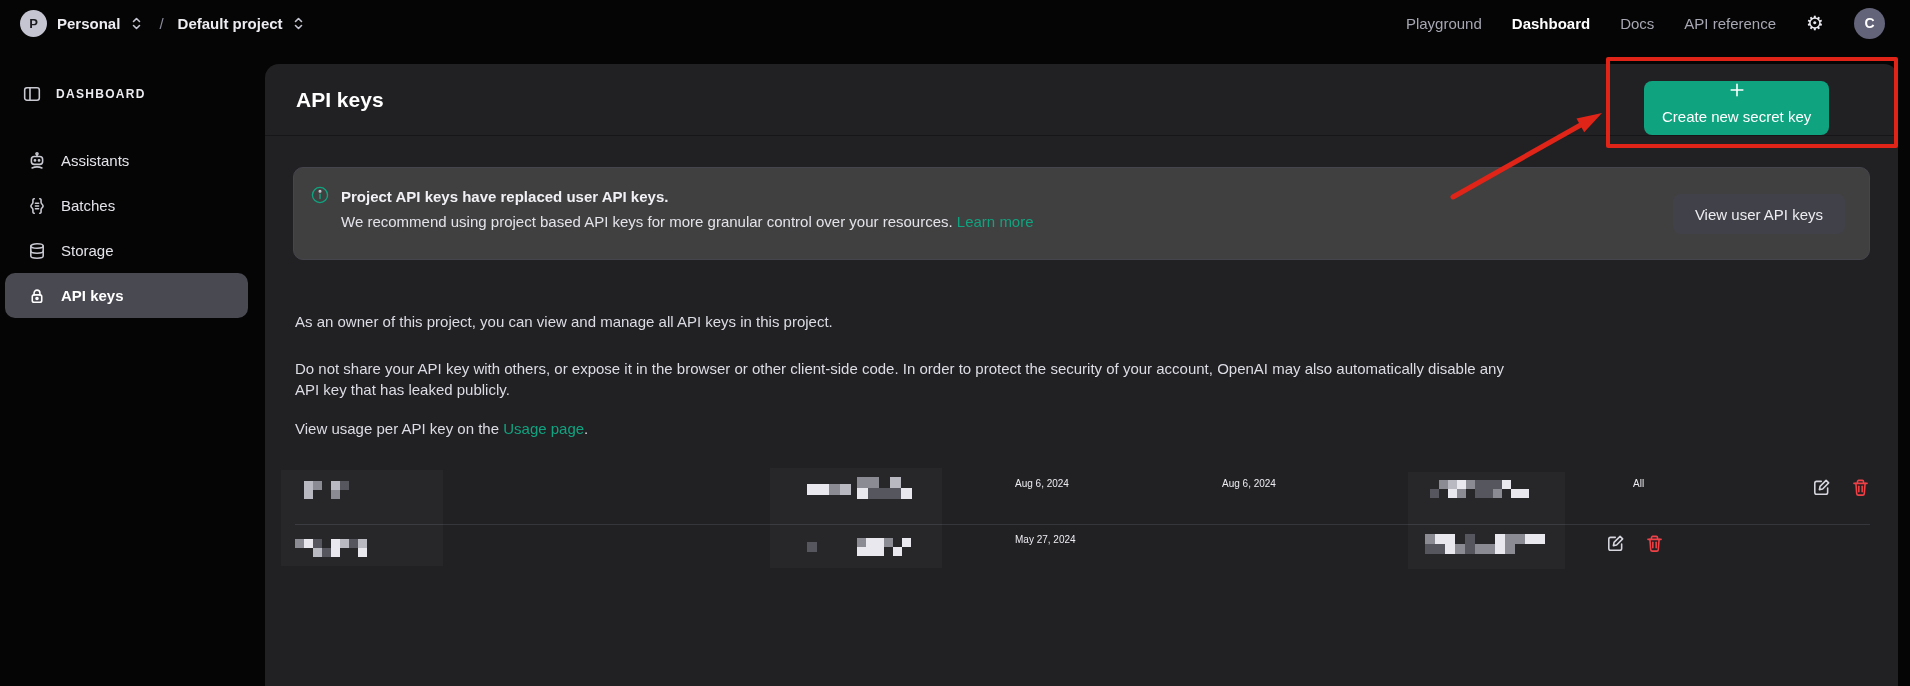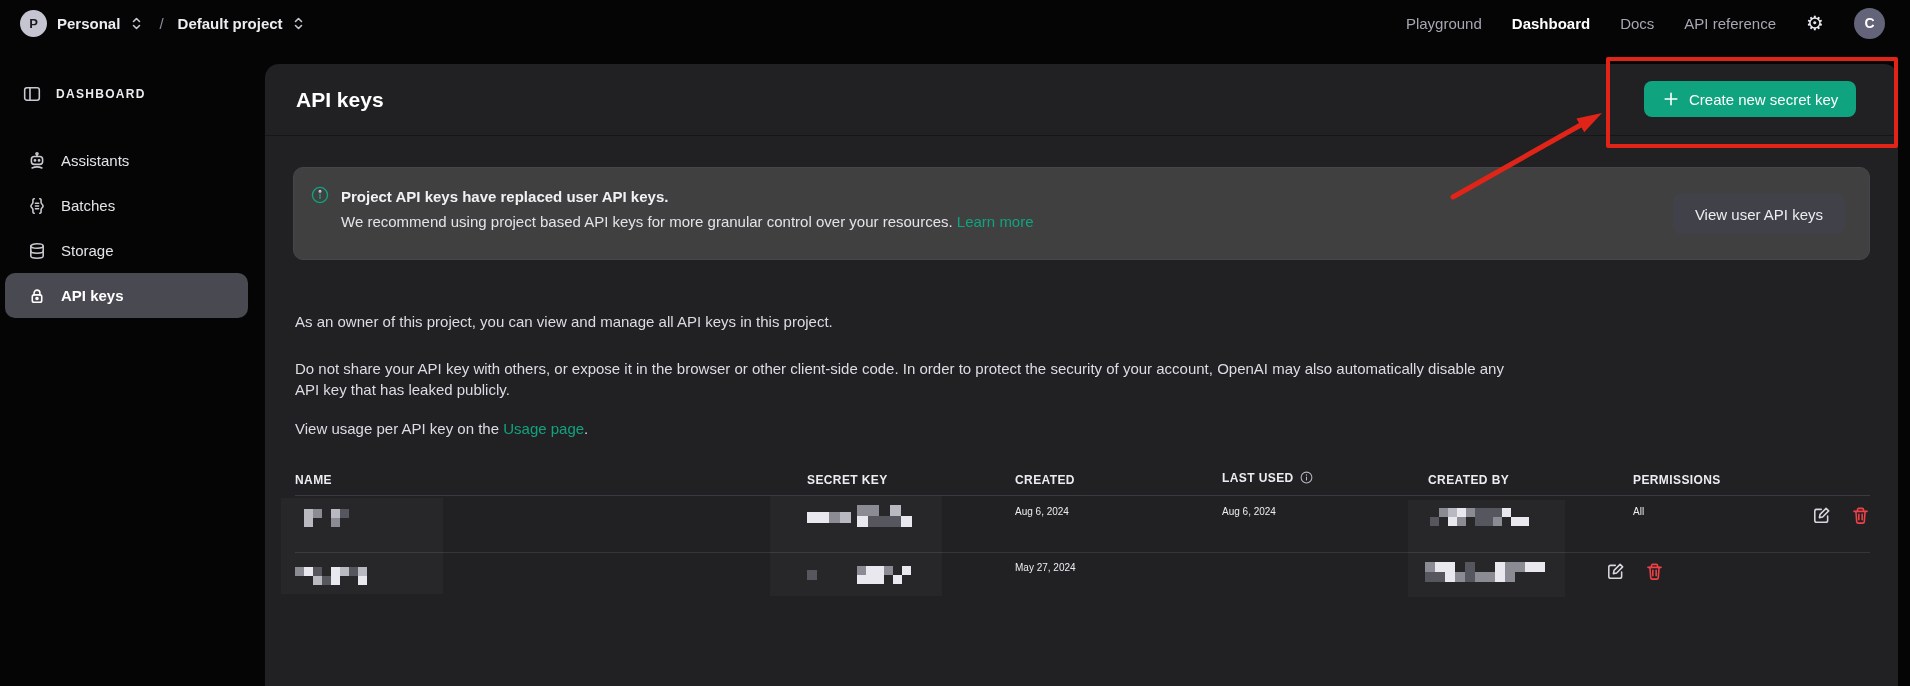--- a/index.html
+++ b/index.html
@@ -37,24 +37,24 @@
   .icon { display:inline-flex; align-items:center; justify-content:center; width:18px; height:18px; }
   .icon svg { stroke:#c9c9d2; fill:none; stroke-width:1.4; stroke-linecap:round; stroke-linejoin:round; }
   .side-item.active .icon svg { stroke:#ffffff; }
 
   
   .panel { position:absolute; left:265px; top:64px; width:1633px; height:622px;
     background:#212124; border-radius:14px 14px 0 0; }
   .panel-header { height:72px; display:flex; align-items:center; padding-left:31px;
     border-bottom:1px solid #161618; }
   .page-title { font-size:21px; font-weight:700; color:#ffffff; }
-  .create-btn { position:absolute; left:1379px; top:17px; height:36px;
+  .create-btn { position:absolute; left:1379px; top:17px; height:54px;
     background:#10a37f; border:none; border-radius:8px; color:#fff; font-size:15px;
-    font-weight:500; display:flex; align-items:center; gap:9px; padding:12px 18px;
-    cursor:pointer; font-family:inherit; }
+    font-weight:500; display:flex; align-items:center; gap:9px; padding:0 18px;
+    cursor:pointer; font-family:inherit;flex-direction:column; }
 
   
   .banner { margin:31px 28px 0 28px; height:93px; background:#404040;
     border:1px solid #45454d; border-radius:10px; display:flex; align-items:flex-start;
     padding:16px 24px 0 17px; position:relative; }
   .banner-icon { margin-top:2px; }
   .banner-text { margin-left:12px; font-size:15px; line-height:25px; }
   .banner-title { font-weight:700; color:#f1f1f5; }
   .banner-body { color:#e3e3ea; }
   .link { color:#10a37f; cursor:pointer; }
@@ -220,33 +220,20 @@
       </div>
     </div>
     <button class="view-keys-btn">View user API keys</button>
   </div>
 
   <p class="para p1">As an owner of this project, you can view and manage all API keys in this project.</p>
   <p class="para p2">Do not share your API key with others, or expose it in the browser or other client-side code. In order to protect the security of your account, OpenAI may also automatically disable any API key that has leaked publicly.</p>
   <p class="para p3"><span>View usage per API key on the </span><span class="link">Usage page</span><span>.</span></p>
 
   <div class="table">
-    <div class="thead">
-      <div class="col-name">NAME</div>
-      <div class="col-secret">SECRET KEY</div>
-      <div class="col-created">CREATED</div>
-      <div class="col-last"><span>LAST USED</span><span class="icon-sm"><svg width="13" height="13" viewBox="0 0 14 14">
-              <circle cx="7" cy="7" r="5.8" stroke="#b9b9c3" stroke-width="1.1" fill="none"></circle>
-              <line x1="7" y1="6.4" x2="7" y2="9.8" stroke="#b9b9c3" stroke-width="1.1" stroke-linecap="round"></line>
-              <circle cx="7" cy="4.3" r="0.7" fill="#b9b9c3"></circle>
-            </svg></span></div>
-      <div class="col-createdby">CREATED BY</div>
-      <div class="col-perms">PERMISSIONS</div>
-      <div class="col-actions"></div>
-    </div>
 
     <div class="tbody">
 
       <div class="redact-box" style="left:-14px; top:2px; width:162px; height:96px;"></div>
       <div class="redact-box" style="left:475px; top:0px; width:172px; height:100px;"></div>
       <div class="redact-box" style="left:1113px; top:4px; width:157px; height:97px;"></div>
 
       <div class="mosaic" style="--c: 9px; left: 0px; top: 13px; grid-template-columns: repeat(6, var(--c));">
           <div style="background: transparent;"></div>
           <div style="background: rgb(185, 185, 194);"></div>

